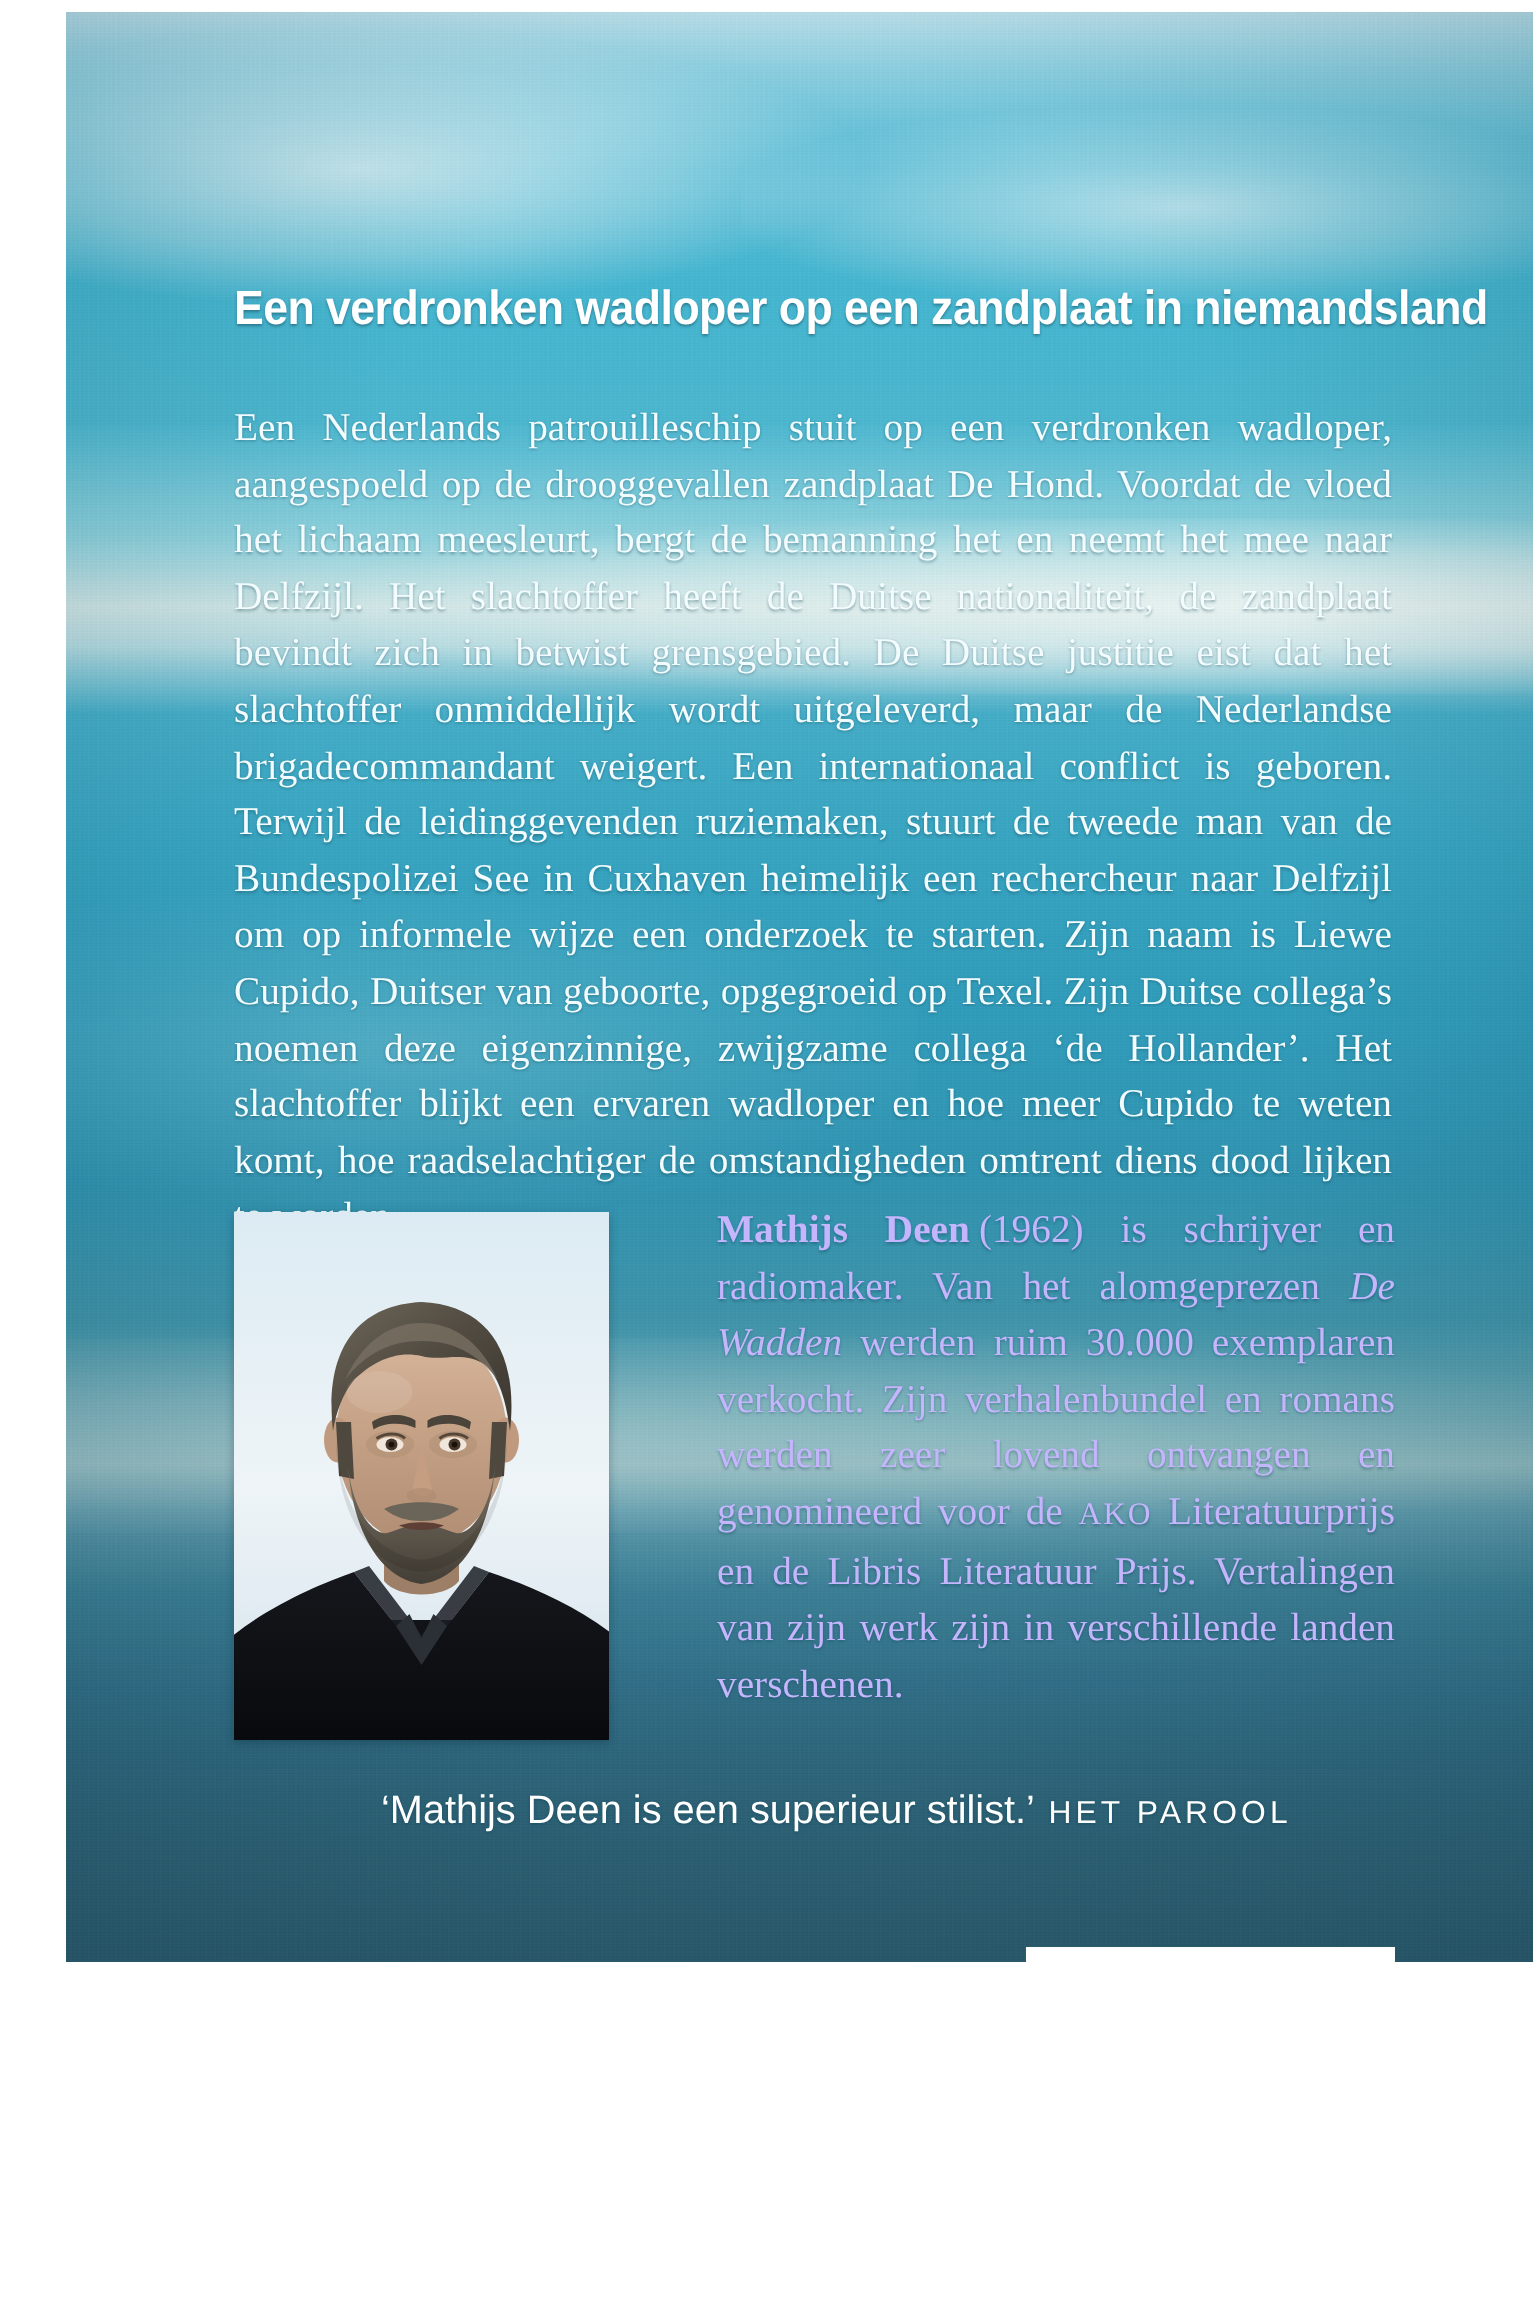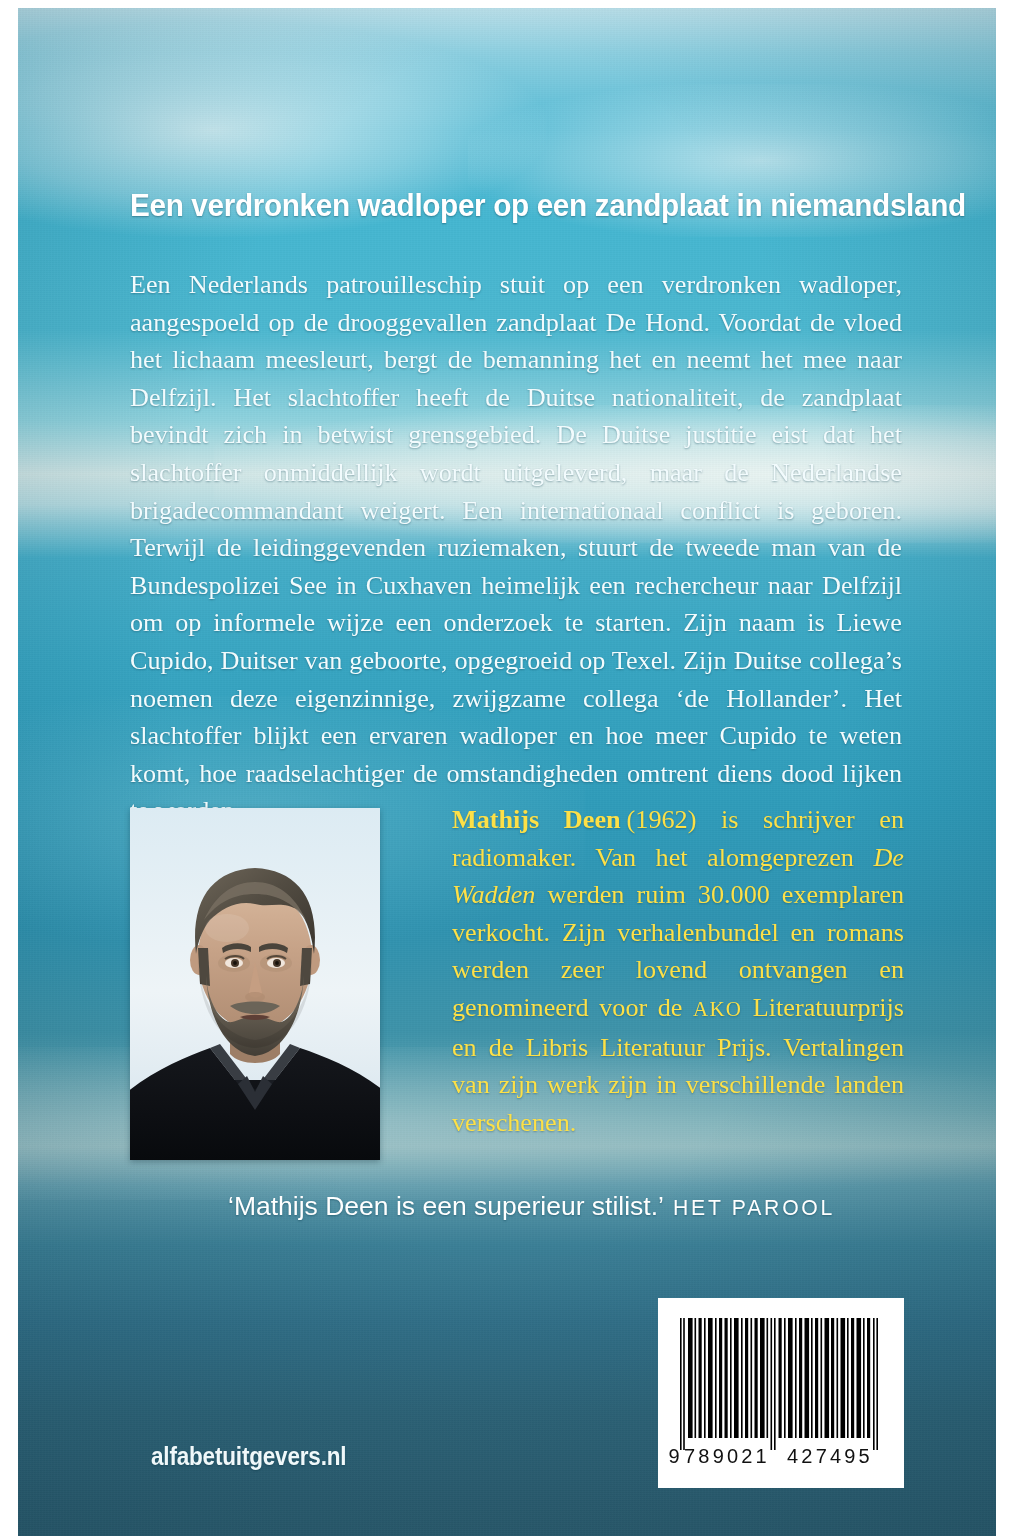--- a/index.html
+++ b/index.html
@@ -16,24 +16,24 @@
 
   
   .page {
     position: relative;
     width: 1024px;
     height: 1536px;
     background: #ffffff;
   }
   .cover {
     position: absolute;
-    left: 18px;
+    left: 44px;
     top: 8px;
     width: 978px;
-    height: 1528px;
+    height: 1300px;
     overflow: hidden;
     background: #2d6275;
   }
 
   
   .art-base {
     position: absolute;
     inset: 0;
     background: linear-gradient(
       to bottom,
@@ -171,21 +171,21 @@
     inset: 0;
     background: linear-gradient(to bottom, #dcebf3 0%, #e6f0f5 28%, #eef4f7 52%, #e2ecf2 74%, #cfe0ea 100%);
   }
   .ph-svg { position: absolute; inset: 0; }
 
   .bio {
     position: absolute;
     left: 434px;
     top: 793px;
     width: 452px;
-    color: #fde047;
+    color: #c4b5fd;
     font-family: "Liberation Serif", serif;
     font-size: 26.2px;
     line-height: 37.6px;
     text-align: justify;
     text-justify: inter-word;
     text-shadow: 0 1px 2px rgba(12,62,80,0.40);
   }
   .bio b { font-weight: bold; }
   .bio i { font-style: italic; }
   .smallcaps {

